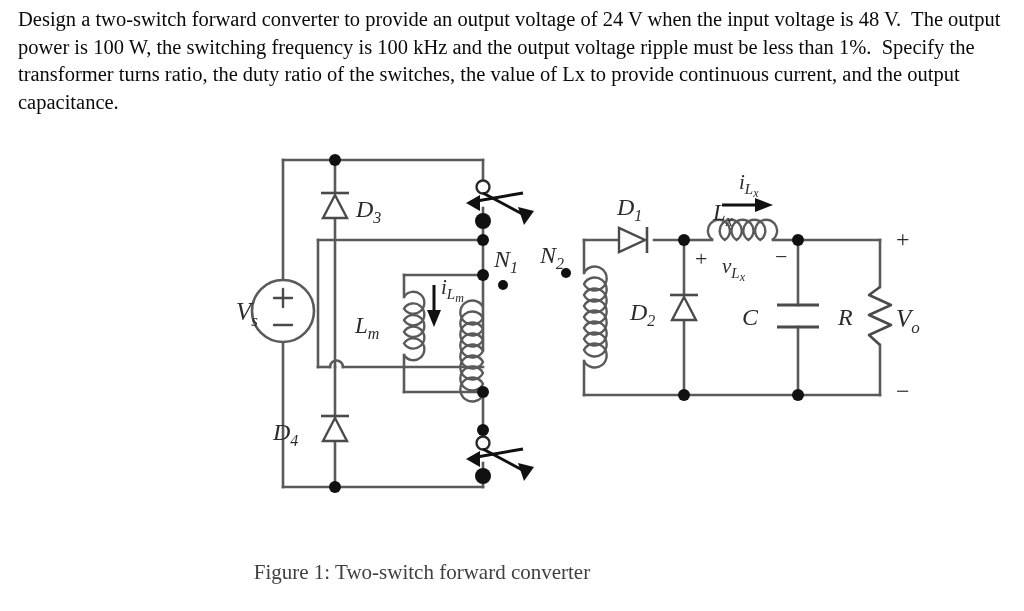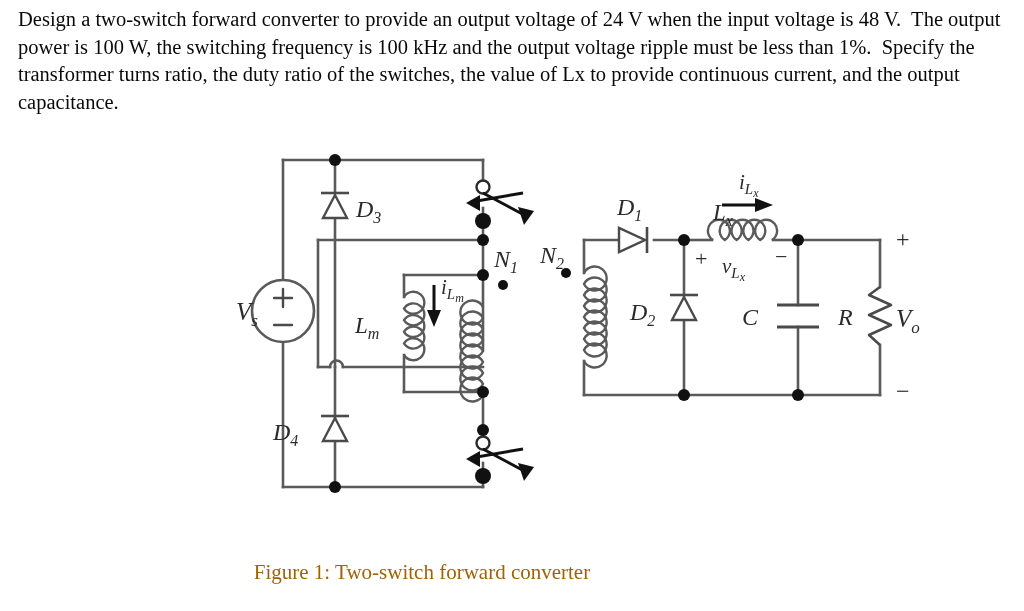--- a/index.html
+++ b/index.html
@@ -43,21 +43,21 @@
     left: 0;
     top: 0;
   }
   #figure-caption {
     position: absolute;
     left: 0;
     top: 560px;
     width: 844px;
     text-align: center;
     font-size: 21px;
-    color: #a16207;
+    color: #404040;
   }
   .lbl {
     font-family: "Liberation Serif", "DejaVu Serif", serif;
     font-style: italic;
     fill: #2b2b2b;
   }
   .lbl-up {
     font-family: "Liberation Serif", "DejaVu Serif", serif;
     fill: #2b2b2b;
     font-style: normal;

